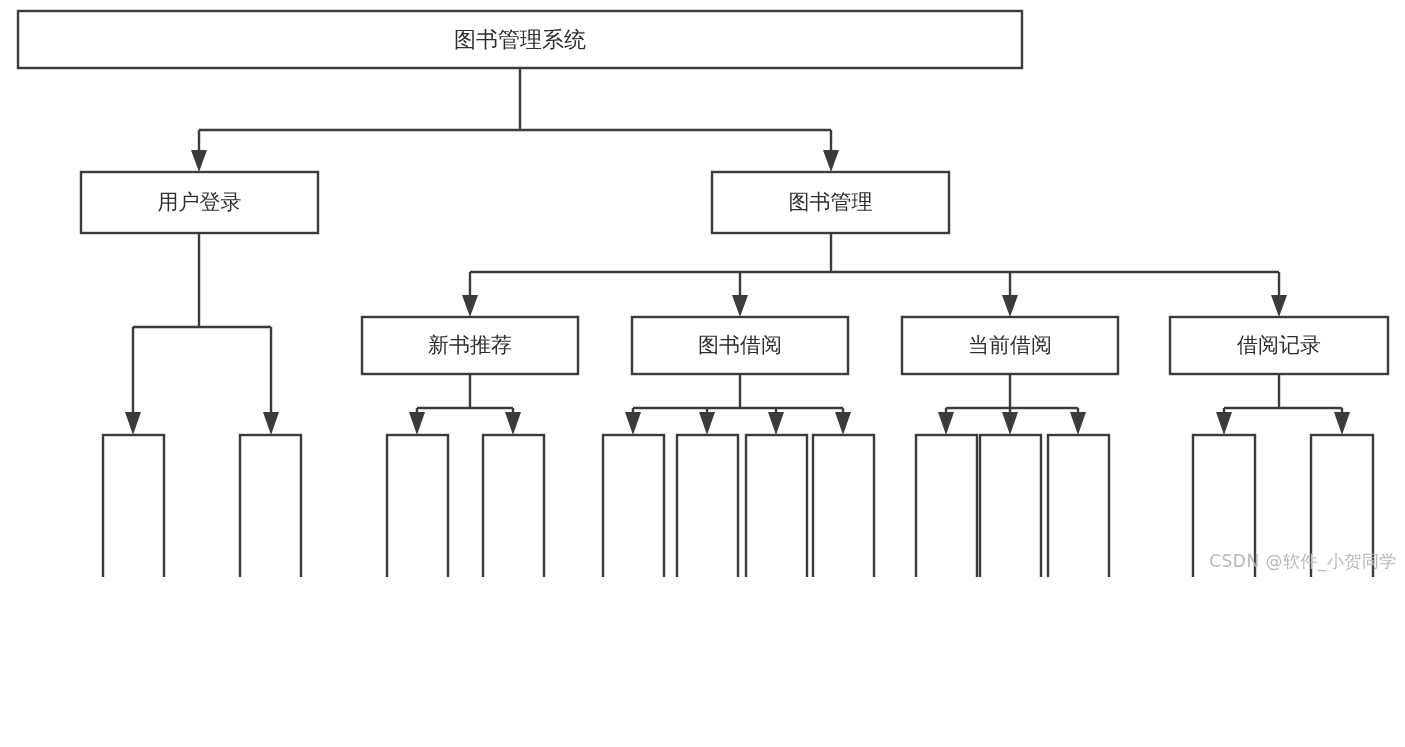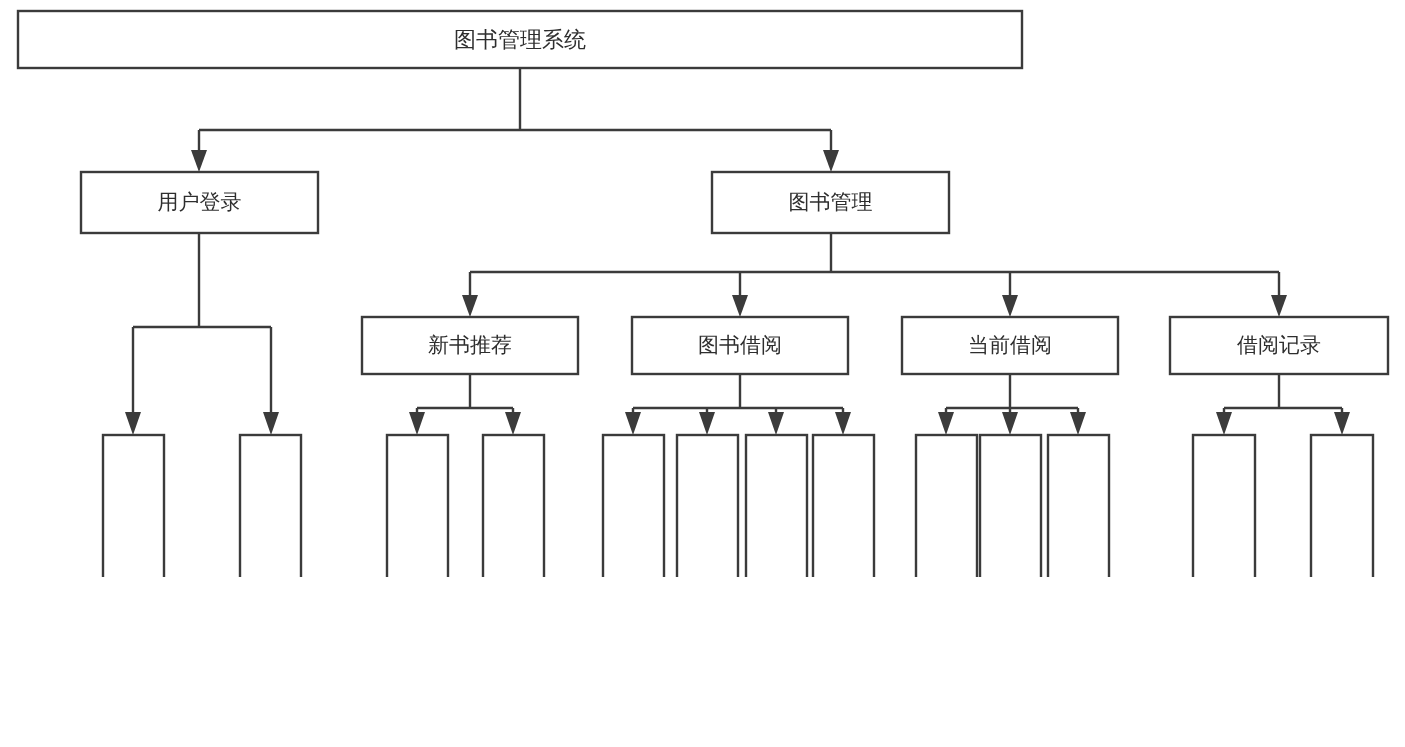--- a/index.html
+++ b/index.html
@@ -178,13 +178,14 @@
   <div class="vlabel" style="left:603px; top:435px; width:61px; height:298px;">查询图书</div>
   <div class="vlabel" style="left:677px; top:435px; width:61px; height:298px;">新增图书（管理员）</div>
   <div class="vlabel" style="left:746px; top:435px; width:61px; height:298px;">编辑图书（管理员）</div>
   <div class="vlabel" style="left:813px; top:435px; width:61px; height:298px;">借阅图书</div>
   <div class="vlabel" style="left:916px; top:435px; width:61px; height:298px;">查询图书</div>
   <div class="vlabel" style="left:980px; top:435px; width:61px; height:298px;">归还图书</div>
   <div class="vlabel" style="left:1048px; top:435px; width:61px; height:298px;">确认归还（管理员）</div>
   <div class="vlabel" style="left:1193px; top:435px; width:62px; height:298px;">新增借阅记录</div>
   <div class="vlabel" style="left:1311px; top:435px; width:62px; height:298px;">查询借阅记录</div>
 
+  <div class="watermark">CSDN @软件_小贺同学</div>
 </div>
 
 </body></html>

